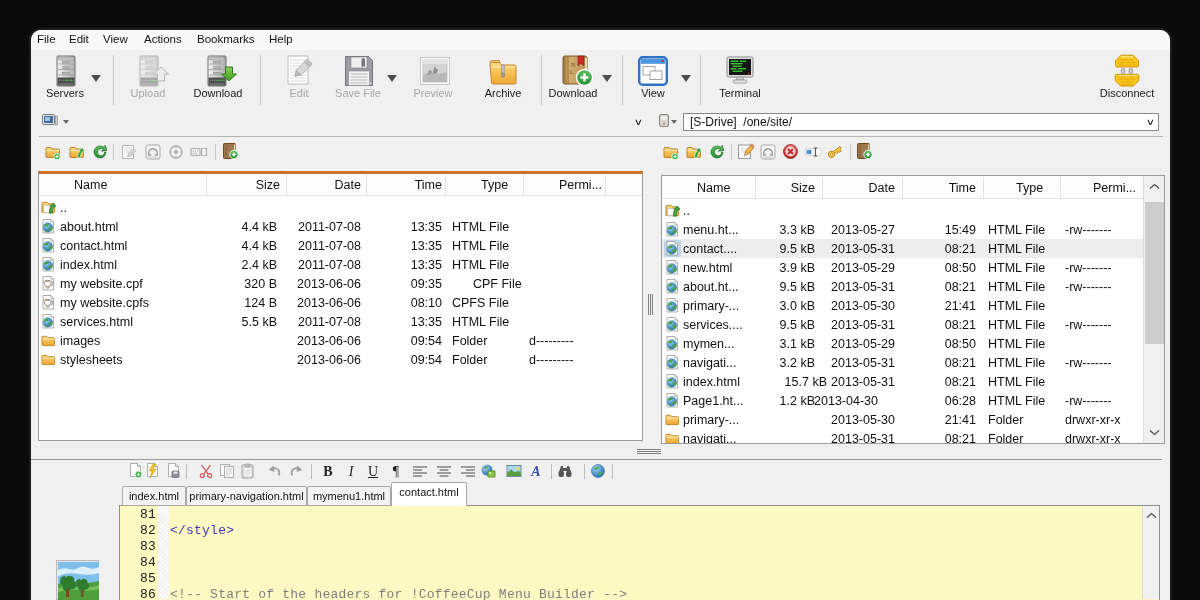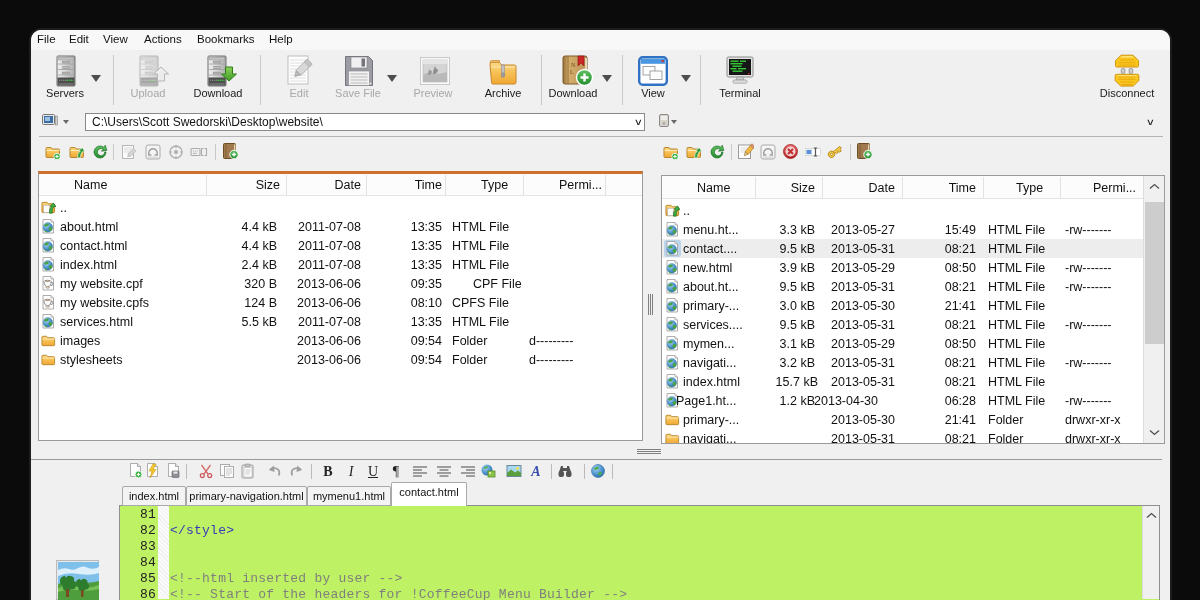--- a/index.html
+++ b/index.html
@@ -21,21 +21,21 @@
 .pdiv{position:absolute;top:1px;width:1px;background:#e2e2e2}
 .frow{position:absolute;width:100%;height:19px;font-size:12.5px;color:#111}
 .frow span{position:absolute;top:3px;white-space:pre}
 .frow svg{position:absolute}
 .rr{text-align:right}
 .hl{background:#ededed}
 .grip{position:absolute}.grip i{position:absolute;width:1px;height:21px;background:#808080}
 .hgrip{position:absolute}.hgrip i{position:absolute;width:24px;height:1px;background:#808080}
 .tab{position:absolute;top:456px;height:20px;background:#f3f3f3;border:1px solid #a9a9a9;border-radius:2px 2px 0 0;font-size:11px;color:#111;text-align:center;line-height:18px;z-index:2}
 .act{top:452px!important;height:24px!important;background:#fff!important;z-index:5!important;border-bottom:none!important}
-#code{position:absolute;left:88px;top:475px;width:1041px;height:95px;background:#bef264;border:1px solid #8f8f8f;border-bottom:none;font-family:"Liberation Mono",monospace;font-size:13px;letter-spacing:.22px}
+#code{position:absolute;left:88px;top:475px;width:1041px;height:95px;background:#fef9c3;border:1px solid #8f8f8f;border-bottom:none;font-family:"Liberation Mono",monospace;font-size:13px;letter-spacing:.22px}
 .cl{position:absolute;left:50px;height:16px;line-height:16px;white-space:pre}
 .lnum{position:absolute;left:0;width:36px;text-align:right;height:16px;line-height:16px;color:#222;font-family:"Liberation Mono",monospace;font-size:13px}
 .eicon{position:absolute;top:433px}
 .esep{position:absolute;top:434px;width:1px;height:15px;background:#bbb}
 .ebtn{font-family:"Liberation Serif",serif;font-size:14px;color:#222;position:absolute;top:434px;width:16px;text-align:center}
 svg{display:block}
 </style>
 </head>
 <body>
 <svg width="0" height="0" style="position:absolute">
@@ -235,28 +235,28 @@
 </svg>
 <div class="tlbl" style="left:1061px">Disconnect</div>
 
 <svg class="a" style="left:11px;top:84px" width="16" height="14" viewBox="0 0 16 14">
 <rect x=".5" y=".5" width="12" height="10" rx="1" fill="#e8e8e8" stroke="#777"></rect>
 <rect x="2" y="2" width="9" height="7" fill="#3a6ea5"></rect>
 <rect x="3" y="3" width="5" height="4" fill="#9fc0e0"></rect>
 <rect x="13.5" y="2" width="2" height="9" fill="#cfcfcf" stroke="#777" stroke-width=".5"></rect>
 </svg>
 <div class="darr" style="left:32px;top:90px;border-left-width:3.5px;border-right-width:3.5px;border-top-width:4.5px;border-top-color:#6a6a6a"></div>
-<div class="ibox" style="left:54px;top:83px;width:560px">C:\Users\Scott Swedorski\Desktop\website\</div>
 <div class="chev" style="left:604px;top:87px">∨</div>
 <svg class="a" style="left:628px;top:84px" width="10" height="14" viewBox="0 0 10 14">
 <rect x=".5" y=".5" width="9" height="12" rx="1.5" fill="#d8d4cc" stroke="#8a8a8a"></rect>
 <rect x="2" y="2" width="6" height="4" fill="#efeeea"></rect>
 <circle cx="5" cy="9.5" r="1.4" fill="#b0aca4"></circle>
 </svg>
 <div class="darr" style="left:640px;top:90px;border-left-width:3.5px;border-right-width:3.5px;border-top-width:4.5px;border-top-color:#6a6a6a"></div>
+<div class="ibox" style="left:652px;top:83px;width:476px">[S-Drive]&nbsp; /one/site/</div>
 <div class="chev" style="left:1116px;top:87px">∨</div>
 
 <div class="a" style="left:8px;top:106px;width:1124px;height:1px;background:#b4b4b4"></div>
 <svg class="a" style="left:14px;top:114px" width="16" height="16">
       <use href="#fold16"></use>
       <circle cx="12" cy="12.5" r="3.2" fill="#2fae3a" stroke="#fff" stroke-width=".8"></circle>
       <path d="M12 10.8 v3.4 M10.3 12.5 h3.4" stroke="#fff" stroke-width="1.1"></path>
     </svg>
 <svg class="a" style="left:38px;top:114px" width="16" height="16">
       <use href="#fold16"></use>
@@ -593,30 +593,30 @@
         <span class="rr" style="left:133px;width:100px">2013-05-31</span>
         <span class="rr" style="left:254px;width:60px">08:21</span>
         <span style="left:326px">HTML File</span>
         <span style="left:403px">-rw-------</span>
       </div>
 <div class="frow" style="top:196px">
         <svg style="left:3px;top:2px" width="15" height="15">
           <use href="#html14"></use>
         </svg>
         <span style="left:21px">index.html</span>
-        <span class="rr" style="left:56px;width:100px">15.7 kB</span>
+        <span class="rr" style="left:65px;width:100px">15.7 kB</span>
         <span class="rr" style="left:133px;width:100px">2013-05-31</span>
         <span class="rr" style="left:254px;width:60px">08:21</span>
         <span style="left:326px">HTML File</span>
       </div>
 <div class="frow" style="top:215px">
         <svg style="left:3px;top:2px" width="15" height="15">
           <use href="#html14"></use>
         </svg>
-        <span style="left:14px">Page1.ht...</span>
+        <span style="left:21px">Page1.ht...</span>
         <span class="rr" style="left:53px;width:100px">1.2 kB</span>
         <span class="rr" style="left:116px;width:100px">2013-04-30</span>
         <span class="rr" style="left:254px;width:60px">06:28</span>
         <span style="left:326px">HTML File</span>
         <span style="left:403px">-rw-------</span>
       </div>
 <div class="frow" style="top:234px">
         <svg style="left:3px;top:2px" width="15" height="15">
           <use href="#fold16"></use>
         </svg>
@@ -766,21 +766,20 @@
 
 <div id="code">
 <div class="a" style="left:38px;top:0;width:11px;height:93px;background:repeating-linear-gradient(45deg,#f0f0f0 0 1px,#fafafa 1px 3px)"></div>
 <div class="lnum" style="top:1px">81</div>
 <div class="lnum" style="top:17px">82</div>
 <div class="lnum" style="top:33px">83</div>
 <div class="lnum" style="top:49px">84</div>
 <div class="lnum" style="top:65px">85</div>
 <div class="lnum" style="top:81px">86</div>
 <div class="cl" style="top:17px;color:#3a3ab8">&lt;/style&gt;</div>
-<div class="cl" style="top:65px;color:#7f7f7f">&lt;!--html inserted by user --&gt;</div>
 <div class="cl" style="top:81px;color:#7f7f7f">&lt;!-- Start of the headers for !CoffeeCup Menu Builder --&gt;</div>
 <div style="position:absolute;right:0;top:0;width:17px;height:93px;background:#f0f0f0;border-left:1px solid #dcdcdc">
 <svg style="position:absolute;left:3px;top:6px" width="11" height="7" viewBox="0 0 11 7">
           <path d="M1 5.5 l4.5-4 l4.5 4" fill="none" stroke="#505050" stroke-width="1.3"></path>
         </svg>
 </div>
 </div>
 </div>
 
 </body></html>

